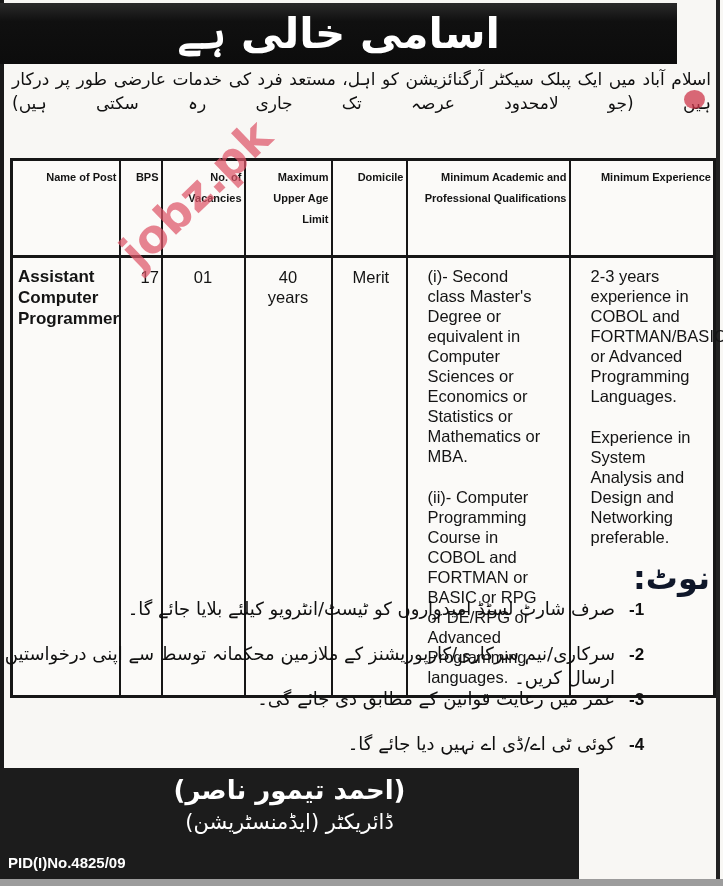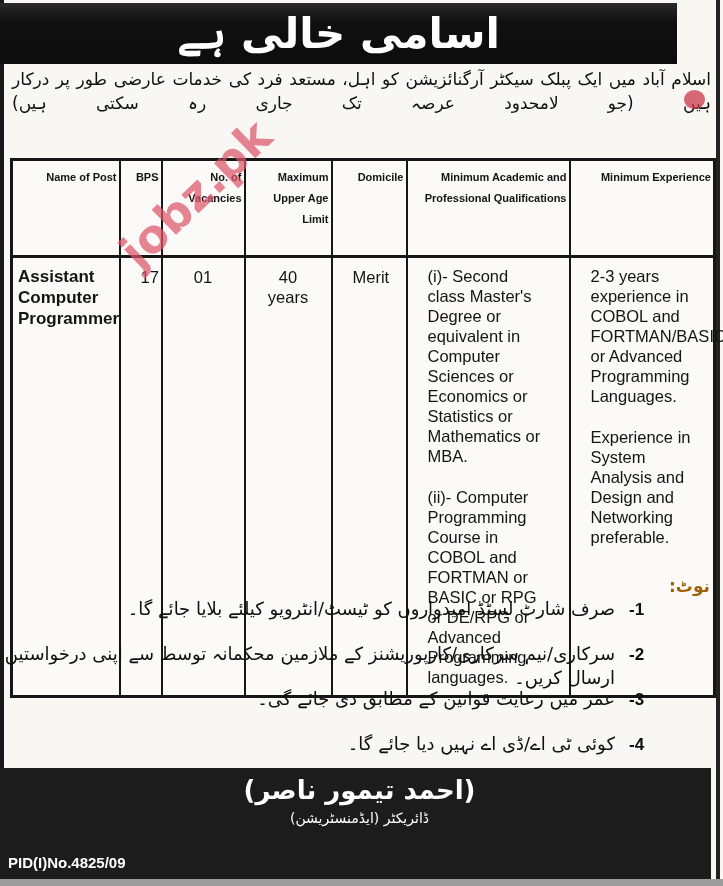--- a/index.html
+++ b/index.html
@@ -53,44 +53,44 @@
     vertical-align:top; padding:6px 2px; height:82px; border-bottom:3px solid #161616;
   }
   .job-table td { vertical-align:top; font-size:16.5px; line-height:20px; padding:8px 20px; height:306px; }
   .job-table td.center { text-align:center; padding-top:9px; }
   .job-table td.post-cell { font-weight:bold; font-size:17px; line-height:21px; padding:8px 3px 8px 5px; }
   .job-table td p { margin:0 0 21px 0; }
   .job-table td p:last-child { margin-bottom:0; }
 
   
   .note-heading {
-    position:absolute; right:13px; top:576px; direction:rtl;
-    font-family:"DejaVu Sans", sans-serif; font-weight:bold; font-size:17px; color:#a16207;
+    position:absolute; right:13px; top:559px; direction:rtl;
+    font-family:"DejaVu Sans", sans-serif; font-weight:bold; font-size:32px; color:#0f172a;
   }
   .notes { position:absolute; left:0; top:597px; width:723px; }
   .note-row {
     direction:rtl; display:flex; align-items:flex-start; gap:14px;
     padding-right:62px; height:45px; color:#101010;
   }
   .note-num {
     direction:ltr; flex:0 0 auto; width:32px; font-size:17px; font-weight:bold;
     padding-top:3px; font-family:"Liberation Sans", sans-serif;
   }
   .note-text { font-family:"DejaVu Sans", sans-serif; font-size:18px; line-height:24px; }
 
   
   .footer {
-    position:absolute; left:0; top:768px; width:703px; height:111px;
-    background:#1c1c1c; color:#ffffff; text-align:center;padding-left:8px;
+    position:absolute; left:0; top:768px; width:579px; height:111px;
+    background:#1c1c1c; color:#ffffff; text-align:center;
   }
   .footer .name {
     direction:rtl; font-family:"DejaVu Sans", sans-serif;
     font-size:26px; font-weight:bold; padding-top:7px;
   }
-  .footer .designation { direction:rtl; font-family:"DejaVu Sans", sans-serif; font-size:14px; margin-top:5px; }
+  .footer .designation { direction:rtl; font-family:"DejaVu Sans", sans-serif; font-size:21px; margin-top:5px; }
   .footer .address { direction:ltr; font-family:"DejaVu Sans", sans-serif; font-size:19px; margin-top:6px; }
   .footer .pid {
     position:absolute; left:8px; bottom:8px; font-weight:bold; font-size:15px;
     font-family:"Liberation Sans", sans-serif;
   }
   .bottom-strip { position:absolute; left:0; top:879px; width:723px; height:7px; background:#9c9c9c; }
 </style>
 </head>
 <body>
 

